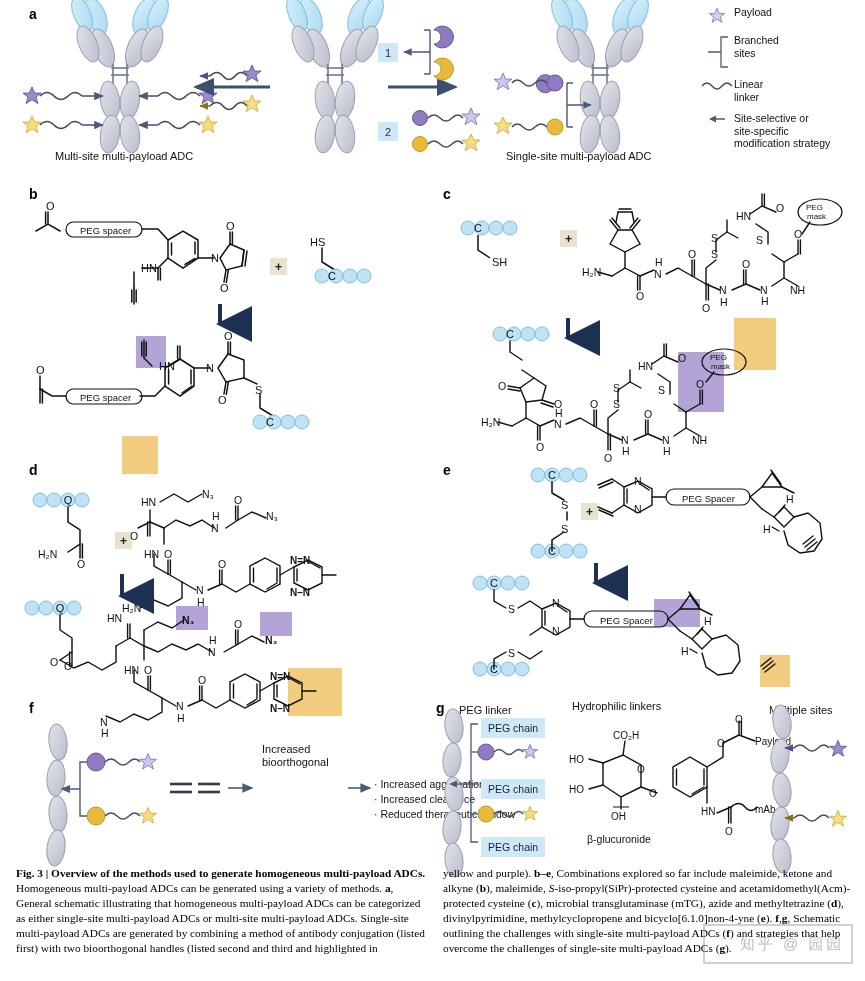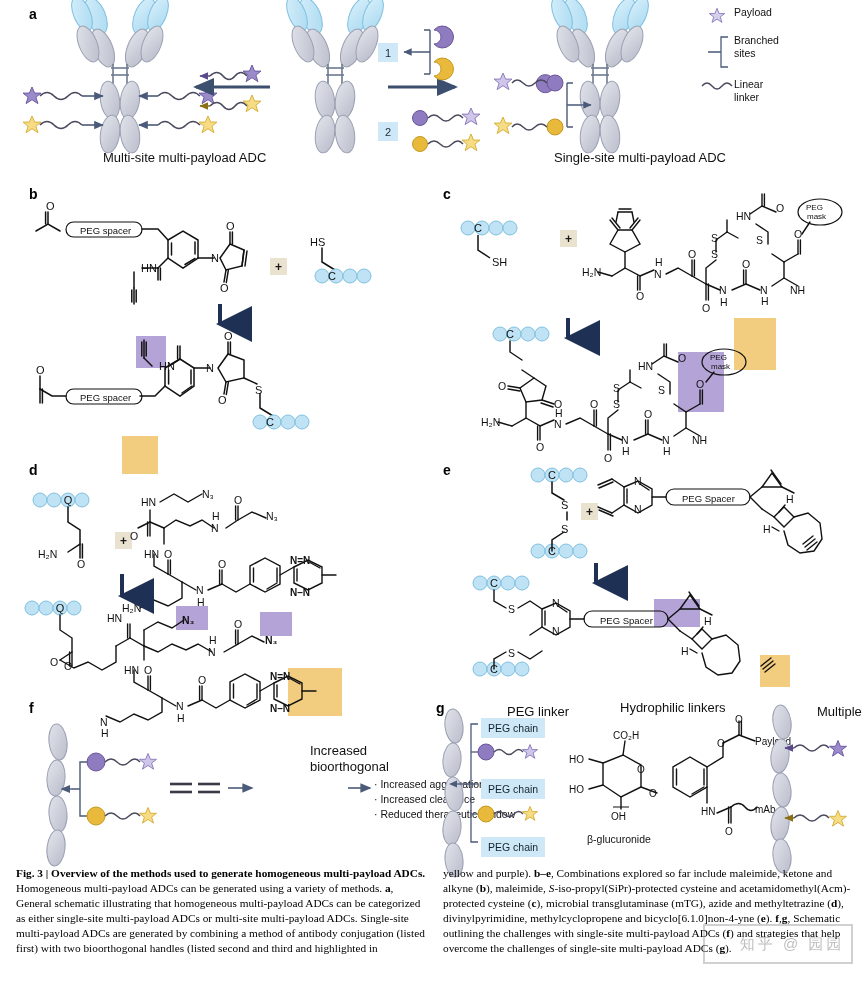--- a/index.html
+++ b/index.html
@@ -21,24 +21,23 @@
     font-size:14px;
     color:#000;
     font-family:"Liberation Sans", sans-serif;
   }
 
   
   .abs{position:absolute;}
 
   .lbl{
     position:absolute;
-    font-size:13px;
+    font-size:11px;
     color:#111;
     white-space:nowrap;
-    margin-left:48px;
   }
 
   
   .legend{position:absolute;left:700px;top:6px;width:162px;}
   .legend-row{display:flex;align-items:flex-start;margin-bottom:9px;}
   .legend-key{width:34px;flex:0 0 34px;display:flex;align-items:center;justify-content:center;padding-top:1px;}
   .legend-text{font-size:10.5px;line-height:1.2;color:#111;}
 
   
   .chip{
@@ -297,20 +296,31 @@
     <div class="legend-row">
       <div class="legend-key">
         <svg width="32" height="14" viewBox="0 0 32 14">
           <path d="M1,7 q5,-6 10,0 q5,6 10,0 q5,-6 10,0" fill="none" stroke="#4a4a5e" stroke-width="1.4"></path>
         </svg>
       </div>
       <div class="legend-text" style="white-space:pre-line">Linear
 linker</div>
     </div>
 
+    <div class="legend-row">
+      <div class="legend-key">
+        <svg width="22" height="12" viewBox="0 0 22 12">
+          <line x1="19" y1="6" x2="8" y2="6" stroke="#4a5a78" stroke-width="1.5"></line>
+          <path d="M3,6 L10,2.6 L10,9.4 Z" fill="#4a5a78"></path>
+        </svg>
+      </div>
+      <div class="legend-text" style="white-space:pre-line">Site-selective or
+site-specific
+modification strategy</div>
+    </div>
   </div>
 
   <div class="panel-letter" style="left:29px;top:186px;">b</div>
 
   <svg class="abs" style="left:22px;top:196px;" width="400" height="250" viewBox="0 0 400 250">
     <defs>
       <marker id="mDown" markerWidth="9" markerHeight="9" refX="4.5" refY="8" orient="auto">
         <path d="M0,0 L9,0 L4.5,9 z" fill="#1e3054"></path>
       </marker>
       <g id="bead">

